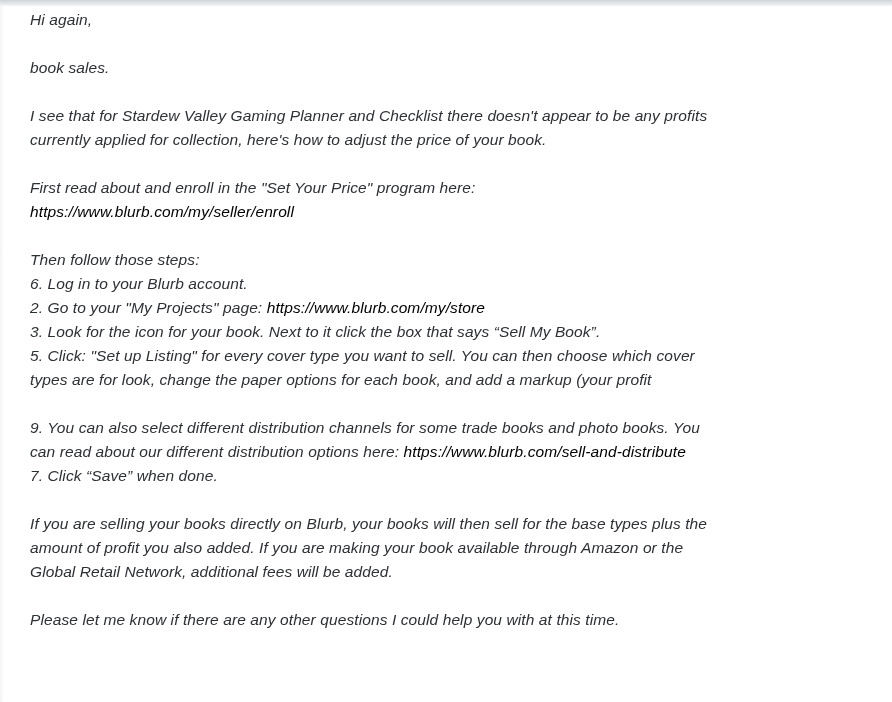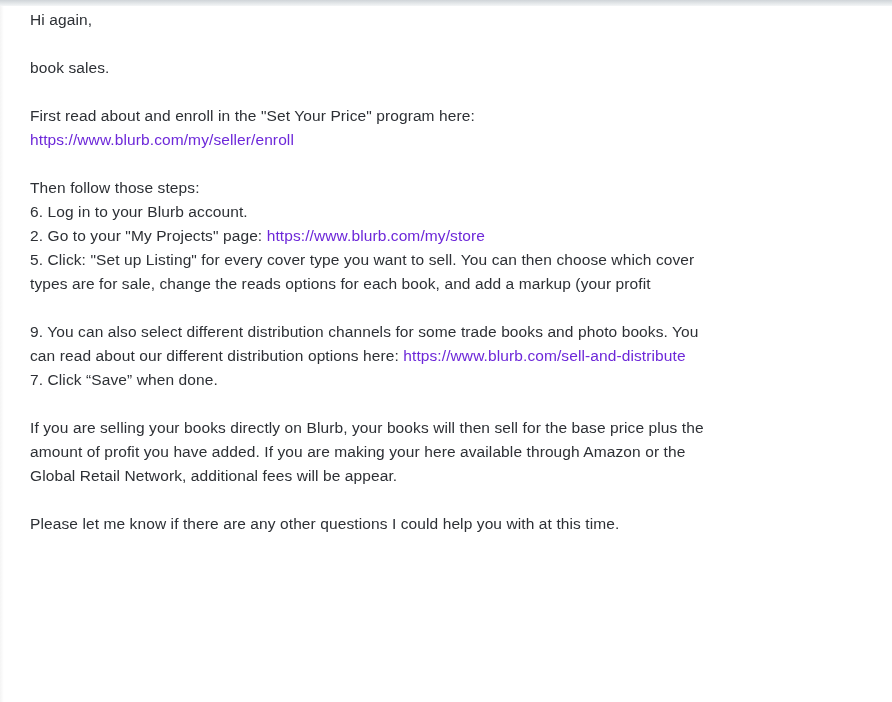--- a/index.html
+++ b/index.html
@@ -27,57 +27,62 @@
   .email-body {
     margin: 2px 0 0 30px;
     width: 745px;
     font-size: 15.5px;
     line-height: 24px;
     color: #2d3035;
     letter-spacing: 0.1px;
   }
   .paragraph { margin-bottom: 24px; }
   .paragraph:last-child { margin-bottom: 0; }
-  .line { white-space: nowrap; }
+  .line { white-space: nowrap; font-style: italic; }
   a.link {
-    color: #6d28d9;
+    color: #000000;
     text-decoration: none;
     cursor: pointer;
   }
 </style>
 </head>
 <body>
 
 <div class="top-bar"></div>
 <div class="left-shade"></div>
 
 <div class="email-body">
     <div class="paragraph">
       <div class="line"><span>Hi again,</span></div>
     </div>
     <div class="paragraph">
       <div class="line"><span>book sales.</span></div>
     </div>
     <div class="paragraph">
+      <div class="line"><span>I see that for Stardew Valley Gaming Planner and Checklist there doesn't appear to be any profits</span></div>
+      <div class="line"><span>currently applied for collection, here's how to adjust the price of your book.</span></div>
+    </div>
+    <div class="paragraph">
       <div class="line"><span>First read about and enroll in the "Set Your Price" program here:</span></div>
       <div class="line"><a class="link" href="#">https://www.blurb.com/my/seller/enroll</a></div>
     </div>
     <div class="paragraph">
       <div class="line"><span>Then follow those steps:</span></div>
       <div class="line"><span>6. Log in to your Blurb account.</span></div>
       <div class="line"><span>2. Go to your "My Projects" page: </span><a class="link" href="#">https://www.blurb.com/my/store</a></div>
+      <div class="line"><span>3. Look for the icon for your book. Next to it click the box that says “Sell My Book”.</span></div>
       <div class="line"><span>5. Click: "Set up Listing" for every cover type you want to sell. You can then choose which cover</span></div>
-      <div class="line"><span>types are for sale, change the reads options for each book, and add a markup (your profit</span></div>
+      <div class="line"><span>types are for look, change the paper options for each book, and add a markup (your profit</span></div>
     </div>
     <div class="paragraph">
       <div class="line"><span>9. You can also select different distribution channels for some trade books and photo books. You</span></div>
       <div class="line"><span>can read about our different distribution options here: </span><a class="link" href="#">https://www.blurb.com/sell-and-distribute</a></div>
       <div class="line"><span>7. Click “Save” when done.</span></div>
     </div>
     <div class="paragraph">
-      <div class="line"><span>If you are selling your books directly on Blurb, your books will then sell for the base price plus the</span></div>
-      <div class="line"><span>amount of profit you have added. If you are making your here available through Amazon or the</span></div>
-      <div class="line"><span>Global Retail Network, additional fees will be appear.</span></div>
+      <div class="line"><span>If you are selling your books directly on Blurb, your books will then sell for the base types plus the</span></div>
+      <div class="line"><span>amount of profit you also added. If you are making your book available through Amazon or the</span></div>
+      <div class="line"><span>Global Retail Network, additional fees will be added.</span></div>
     </div>
     <div class="paragraph">
       <div class="line"><span>Please let me know if there are any other questions I could help you with at this time.</span></div>
     </div>
   </div>
 
 </body></html>

